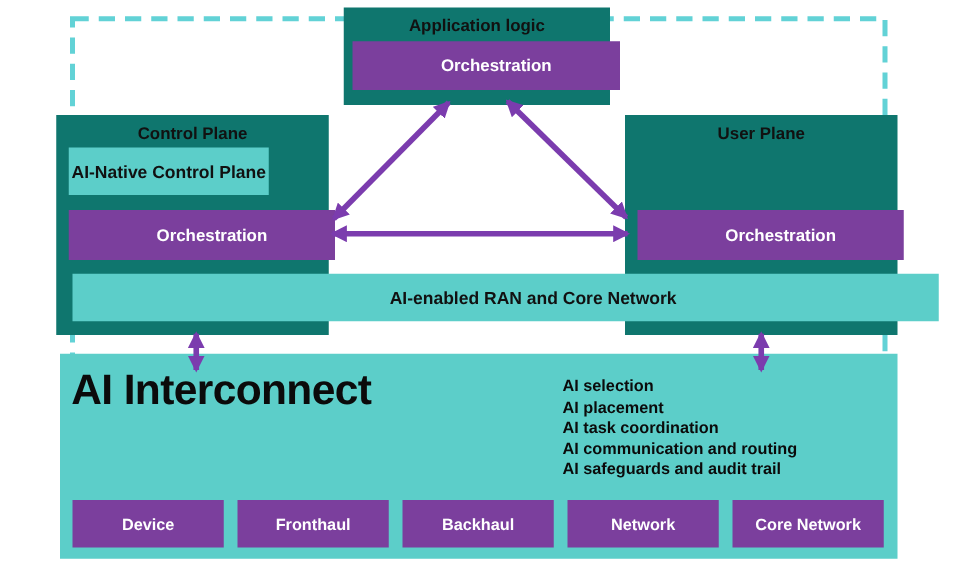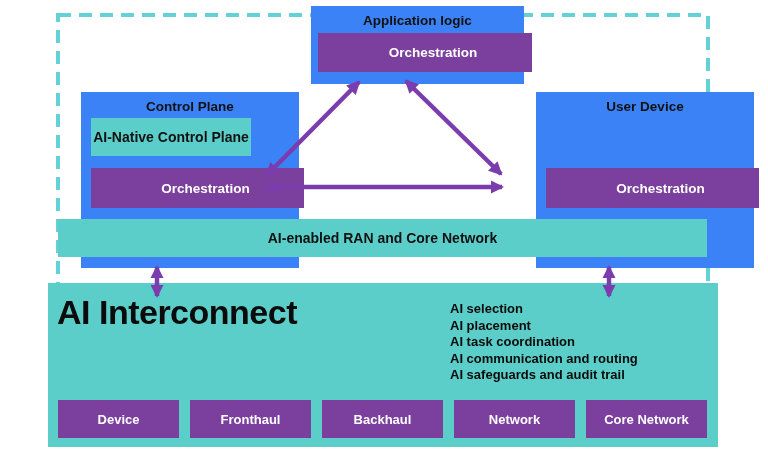--- a/index.html
+++ b/index.html
@@ -3,38 +3,38 @@
 <meta charset="utf-8">
 <style>
   html,body{margin:0;padding:0;background:#ffffff;}
   body{font-family:"Liberation Sans", sans-serif;}
   #stage{position:relative;width:768px;height:457px;background:#ffffff;overflow:hidden;}
 
   svg.layer{position:absolute;left:0;top:0;width:768px;height:457px;pointer-events:none;}
   #dash-layer{z-index:0;}
   #arrow-layer{z-index:3;}
 
-  .panel{position:absolute;background:#3b82f6;z-index:1;margin-left:36px;}
+  .panel{position:absolute;background:#0f766e;z-index:1;}
   .panel-title{position:absolute;left:0;right:0;top:7px;text-align:center;
     font-size:13.5px;font-weight:bold;color:#111;}
 
   .inner-box{position:absolute;display:flex;align-items:center;justify-content:center;
     font-weight:bold;}
   .teal-box{background:#5CCEC9;color:#111;font-size:14px;}
   .purple-box{background:#7B3F9D;color:#ffffff;font-size:13.5px;padding-left:16px;}
 
   #app-panel{left:275px;top:6px;width:213px;height:78px;}
   #app-orch{left:7px;top:27px;width:198px;height:39px;}
 
   #control-panel{left:45px;top:92px;width:218px;height:176px;}
   #user-panel{left:500px;top:92px;width:218px;height:176px;}
   .panel .native{left:10px;top:26px;width:160px;height:38px;}
   .panel .orch{left:10px;top:76px;width:197px;height:40px;}
 
-  #ran-box{left:58px;top:219px;width:649px;height:38px;z-index:2;font-size:14px;}
+  #ran-box{left:58px;top:219px;width:649px;height:38px;z-index:2;font-size:14px;padding-left:44px;}
 
   #interconnect{position:absolute;left:48px;top:283px;width:670px;height:164px;
     background:#5CCEC9;z-index:1;}
   #interconnect-title{position:absolute;left:9px;top:10px;font-size:34px;
     font-weight:bold;color:#0b0b0b;letter-spacing:-0.5px;}
   #feature-list{position:absolute;left:402px;top:18px;font-size:13px;font-weight:bold;
     color:#0b0b0b;line-height:16.5px;}
   #segment-row{position:absolute;left:10px;right:11px;bottom:9px;height:38px;
     display:flex;gap:11px;border-radius:12px;}
   .segment{flex:1;background:#7B3F9D;color:#fff;font-weight:bold;font-size:13px;
@@ -54,21 +54,21 @@
     <div id="app-orch" class="inner-box purple-box">Orchestration</div>
   </div>
 
   <div id="control-panel" class="panel">
     <div class="panel-title">Control Plane</div>
     <div class="inner-box teal-box native">AI-Native Control Plane</div>
     <div class="inner-box purple-box orch">Orchestration</div>
   </div>
 
   <div id="user-panel" class="panel">
-    <div class="panel-title">User Device</div>
+    <div class="panel-title">User Plane</div>
     <div class="inner-box purple-box orch">Orchestration</div>
   </div>
 
   <div id="ran-box" class="inner-box teal-box">AI-enabled RAN and Core Network</div>
 
   <div id="interconnect">
     <div id="feature-list">
       <div>AI selection</div>
       <div>AI placement</div>
       <div>AI task coordination</div>

